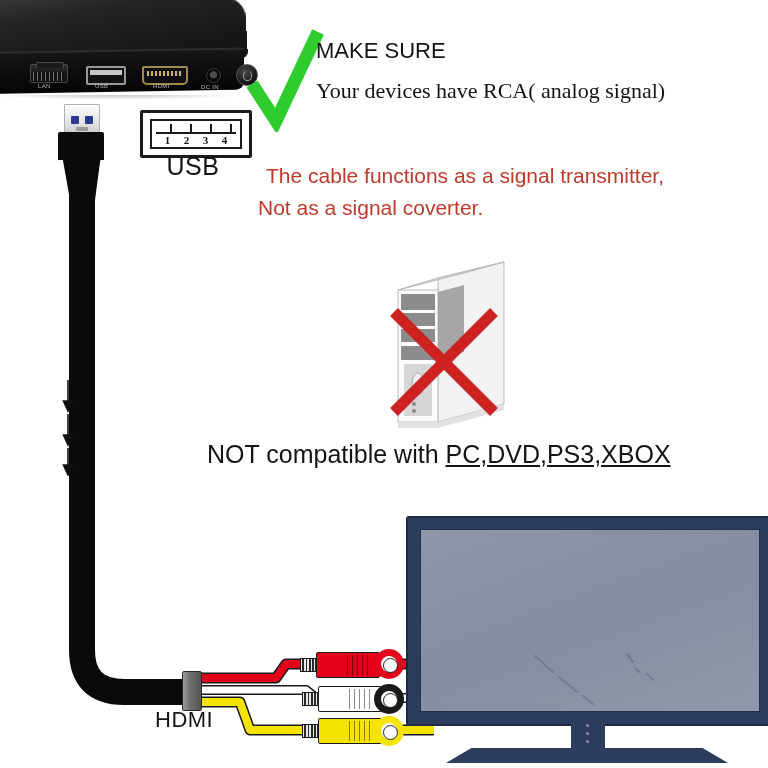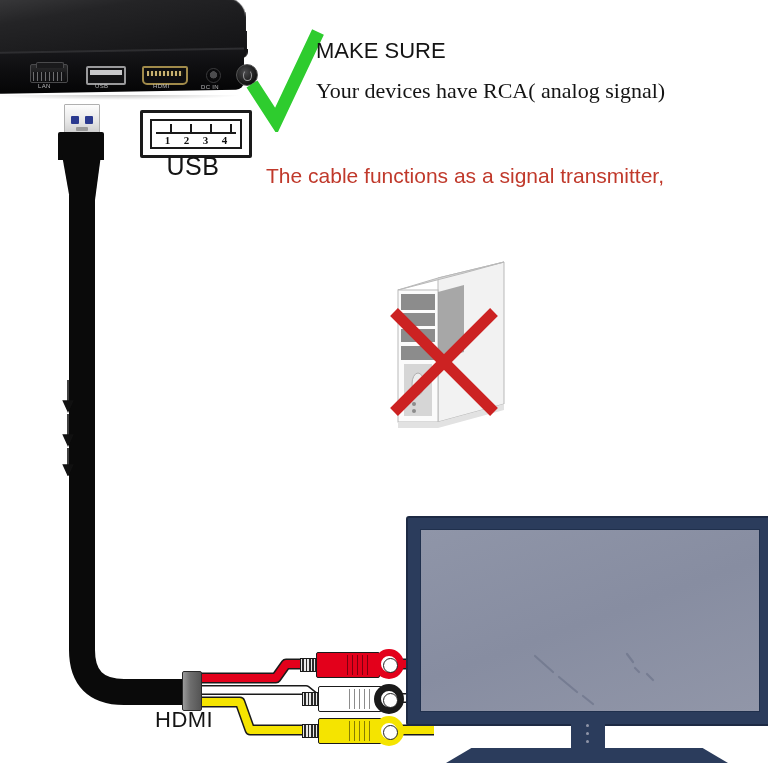--- a/index.html
+++ b/index.html
@@ -298,20 +298,21 @@
   </div>
 
   <svg class="abs" id="green-check" viewBox="0 0 78 108">
     <path d="M6 60 L30 97 L72 8" stroke="#2ecc2e" stroke-width="13" fill="none" stroke-linecap="butt" stroke-linejoin="miter"></path>
   </svg>
 
   <div class="abs txt-black" id="make-sure">MAKE SURE</div>
   <div class="abs txt-black" id="rca-line1">Your devices have RCA( analog signal)</div>
 
   <div class="abs txt-red" id="red-line1">The cable functions as a signal transmitter,</div>
+  <div class="abs txt-red" id="red-line2">Not as a signal coverter.</div>
 
   <div class="abs" id="usb-plug">
     <div class="usb-metal">
       <div class="contact l"></div>
       <div class="contact r"></div>
       <div class="notch"></div>
     </div>
     <div class="usb-body"></div>
   </div>
 
@@ -354,20 +355,23 @@
     <ellipse cx="36" cy="128" rx="6" ry="11" fill="#ededed" stroke="#b0b0b0" stroke-width="1"></ellipse>
     <circle cx="32" cy="148" r="2" fill="#8c8c8c"></circle>
     <circle cx="32" cy="155" r="2" fill="#8c8c8c"></circle>
 
     <polygon points="16,166 56,166 122,148 122,154 56,172 16,172" fill="#e2e2e2"></polygon>
 
     <line x1="12" y1="56" x2="112" y2="156" stroke="#cc2222" stroke-width="11" stroke-linecap="butt"></line>
     <line x1="112" y1="56" x2="12" y2="156" stroke="#cc2222" stroke-width="11" stroke-linecap="butt"></line>
   </svg>
 
+  <div class="abs" id="notcompat">
+    <span>NOT compatible with </span><span class="underlined">PC,DVD,PS3,XBOX</span>
+  </div>
 
   <svg class="abs" id="cable-svg" viewBox="0 0 768 768">
 
     <path d="M62 155 L101 155 L95 200 L70 200 Z" fill="#0a0a0a"></path>
 
     <path d="M82 195 V650 Q82 692 124 692 H188" stroke="#0a0a0a" stroke-width="26" fill="none" stroke-linecap="butt" stroke-linejoin="round"></path>
   </svg>
 
   <svg class="abs" id="arrows" viewBox="0 0 22 96">
     <g stroke="#111" stroke-width="1.6" fill="#111">

